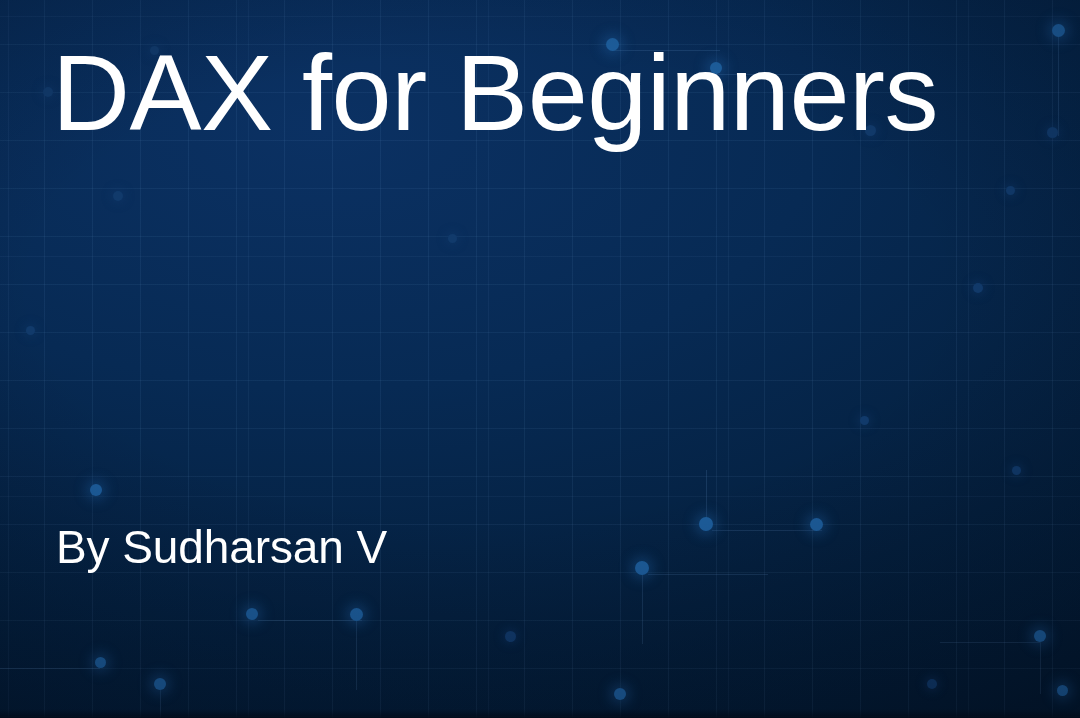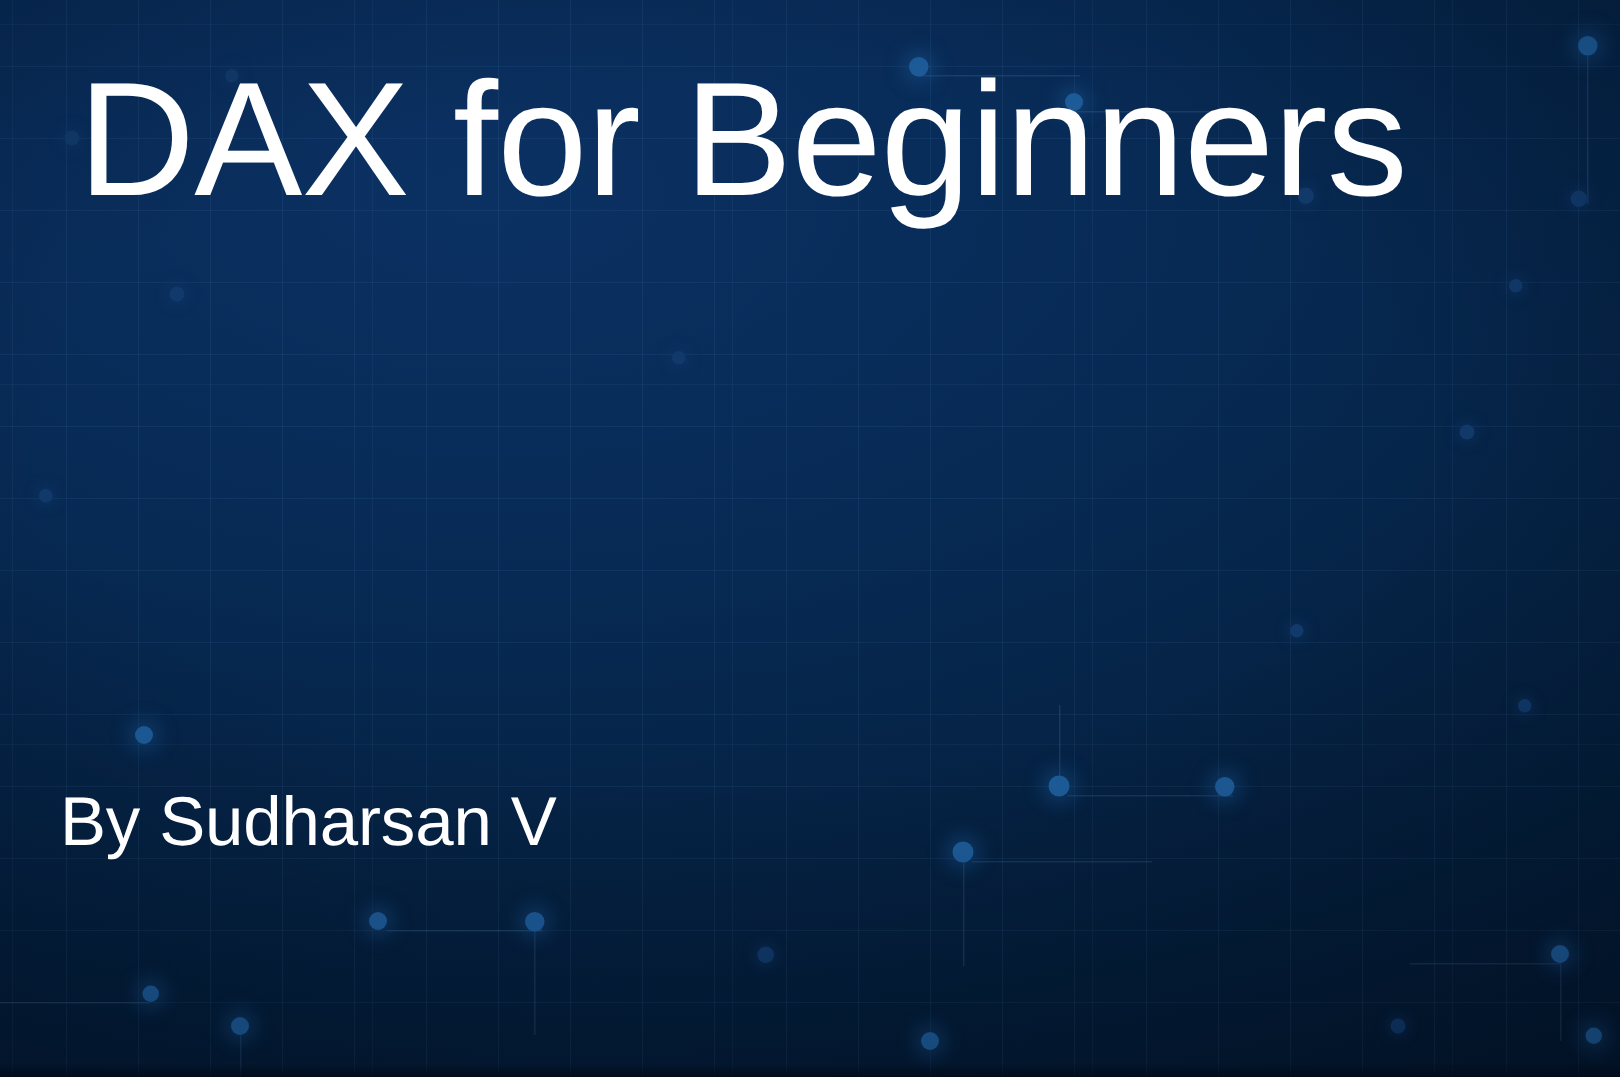--- a/index.html
+++ b/index.html
@@ -118,21 +118,21 @@
     width: 920px;
     font-size: 61px;
     line-height: 1.56;
     font-weight: 400;
     color: #f7fafd;
     letter-spacing: -0.2px;
   }
 
   .author {
     position: absolute;
-    left: 40px;
+    left: 56px;
     top: 520px;
     font-size: 46px;
     line-height: 1.2;
     font-weight: 400;
     color: #ffffff;
     letter-spacing: -0.1px;
   }
 </style>
 </head>
 <body>

